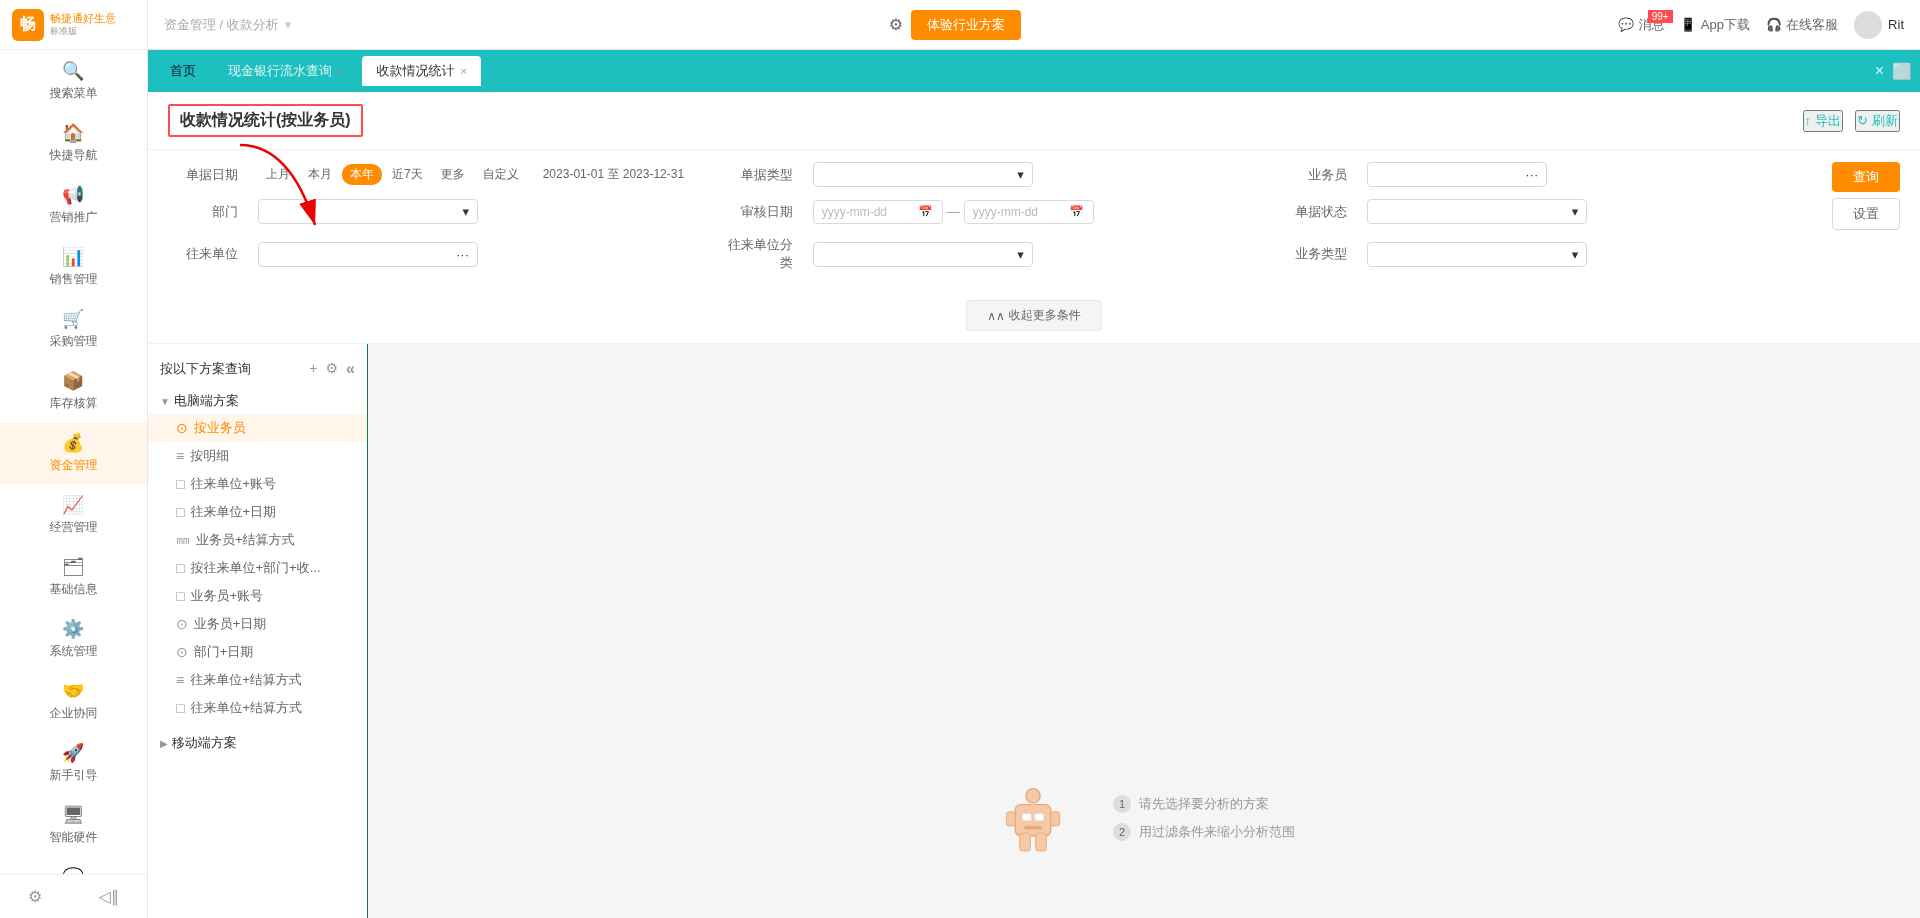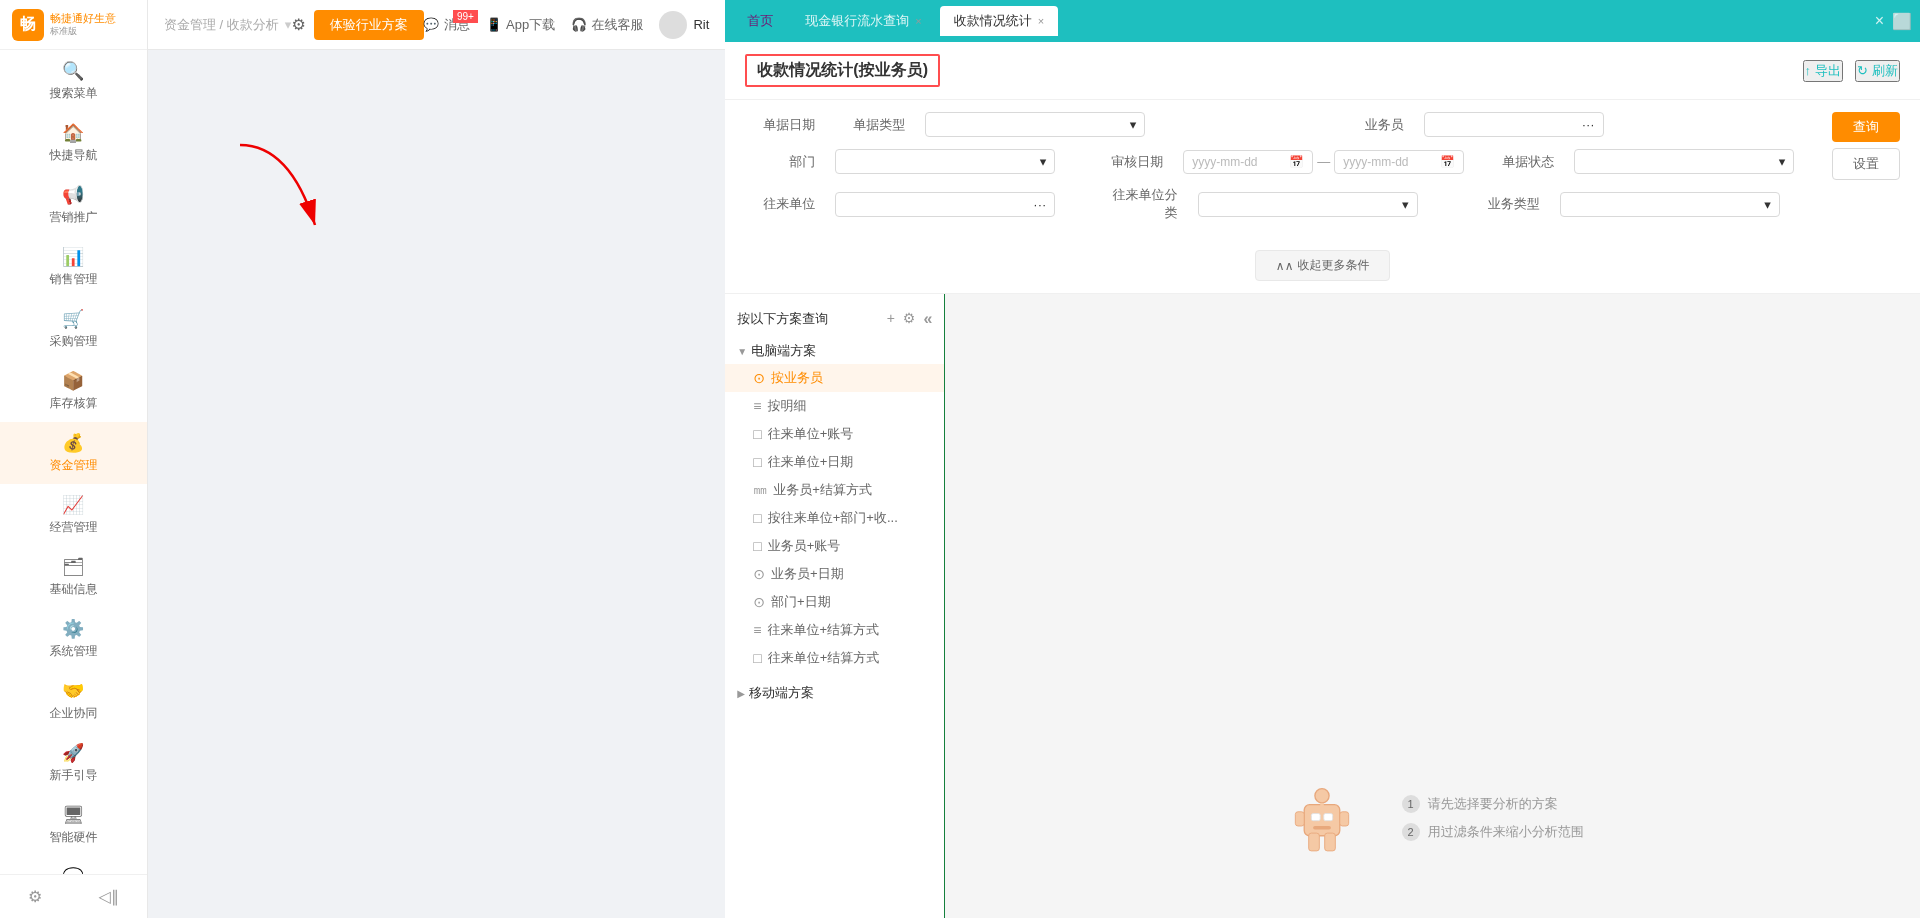--- a/index.html
+++ b/index.html
@@ -18,42 +18,42 @@
     .sidebar-nav { flex: 1; overflow-y: auto; }
     .sidebar-item { display: flex; flex-direction: column; align-items: center; padding: 10px 0; cursor: pointer; color: #666; transition: color 0.2s; }
     .sidebar-item.active { color: #ff8c00; background: #fff5eb; }
     .sidebar-item .icon { font-size: 18px; margin-bottom: 3px; }
     .sidebar-item .label { font-size: 12px; }
 
     .sidebar-bottom { padding: 12px 0; border-top: 1px solid #f0f0f0; display: flex; justify-content: space-around; }
     .sidebar-bottom-btn { color: #999; font-size: 16px; cursor: pointer; }
 
     
-    .main-area { flex: 1; display: flex; flex-direction: row; overflow: hidden; }
+    .main-area { flex: 1; display: flex; flex-direction: column; overflow: hidden; }
 
     
     .top-bar { height: 50px; background: #fff; display: flex; align-items: center; padding: 0 16px; border-bottom: 1px solid #e8e8e8; justify-content: space-between; }
     .top-bar-left { display: flex; align-items: center; gap: 16px; }
     .top-bar-center { display: flex; align-items: center; gap: 8px; }
     .trial-btn { background: #ff8c00; color: #fff; border: none; padding: 6px 16px; border-radius: 4px; cursor: pointer; font-size: 13px; }
     .settings-icon { color: #666; font-size: 16px; cursor: pointer; }
     .top-bar-right { display: flex; align-items: center; gap: 16px; }
     .msg-btn { display: flex; align-items: center; gap: 4px; color: #666; cursor: pointer; position: relative; }
     .badge { background: #ff4d4f; color: #fff; font-size: 10px; padding: 1px 4px; border-radius: 0; position: absolute; top: -6px; right: -8px; }
     .app-download { display: flex; align-items: center; gap: 4px; color: #666; cursor: pointer; }
     .online-service { display: flex; align-items: center; gap: 4px; color: #666; cursor: pointer; }
     .user-avatar { width: 28px; height: 28px; background: #ddd; border-radius: 50%; }
 
     
     .content-area { flex: 1; display: flex; flex-direction: column; overflow: hidden; }
 
     
     .tab-bar { height: 42px; background: #1ebfbf; display: flex; align-items: center; padding: 0 8px; gap: 4px; }
     .tab { display: flex; align-items: center; gap: 6px; padding: 6px 14px; border-radius: 4px 4px 0 0; cursor: pointer; font-size: 13px; color: rgba(255,255,255,0.85); }
-    .tab.home { color: #701a75; }
+    .tab.home { color: #0f172a; }
     .tab.active { background: #fff; color: #333; border-radius: 4px 4px 0 0; text-align: center; }
     .tab .close-btn { font-size: 11px; color: #999; cursor: pointer; }
     .tab-spacer { flex: 1; }
     .tab-window-btns { display: flex; gap: 8px; align-items: center; }
     .win-btn { color: rgba(255,255,255,0.8); font-size: 16px; cursor: pointer; }
 
     
     .page-content { flex: 1; background: #be185d; overflow-y: auto; display: flex; flex-direction: column; }
 
     
@@ -266,20 +266,31 @@
             </button>
           </div>
         </div>
 
         <div class="filter-area">
           <div style="display:flex;gap:20px;align-items:flex-start;">
             <div style="flex:1;">
 
               <div class="filter-row">
                 <span class="filter-label">单据日期</span>
+                <div class="filter-field">
+                  <div class="date-tabs">
+                    <span class="date-tab">上月</span>
+                    <span class="date-tab">本月</span>
+                    <span class="date-tab active">本年</span>
+                    <span class="date-tab">近7天</span>
+                    <span class="date-tab">更多</span>
+                    <span class="date-tab">自定义</span>
+                  </div>
+                  <span class="date-range">2023-01-01 至 2023-12-31</span>
+                </div>
                 <span class="filter-label">单据类型</span>
                 <div class="filter-field">
                   <div class="select-field" style="min-width:220px;">
                     <span class="placeholder"></span>
                     <span>▾</span>
                   </div>
                 </div>
                 <span class="filter-label">业务员</span>
                 <div class="filter-field">
                   <div class="select-field" style="min-width:180px;">

